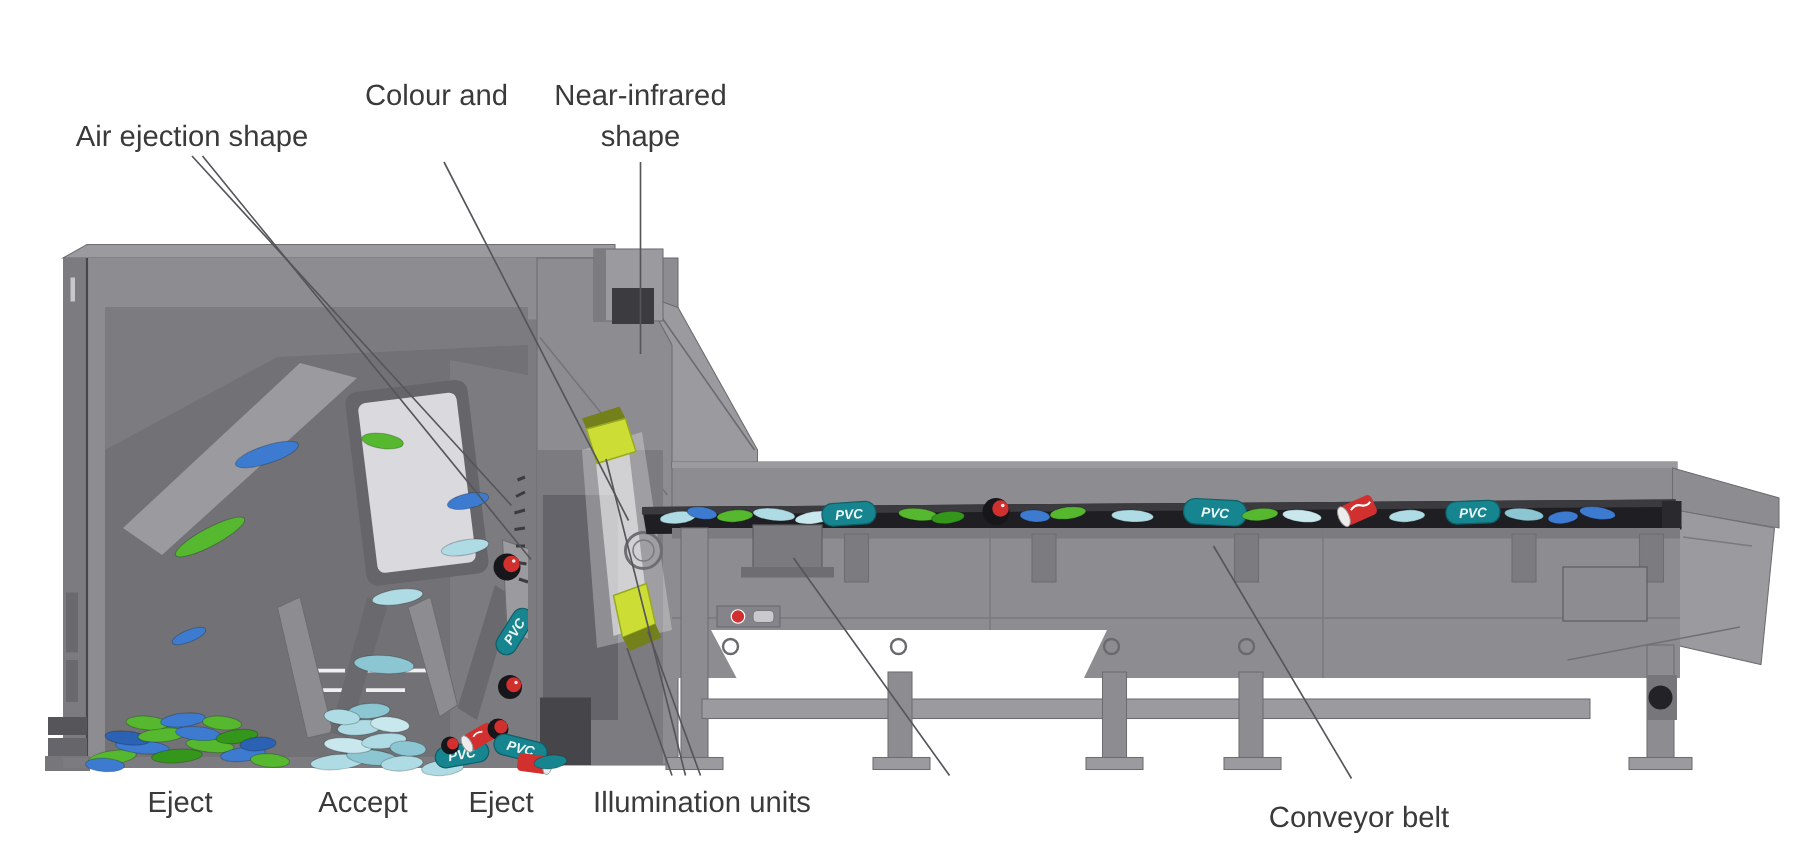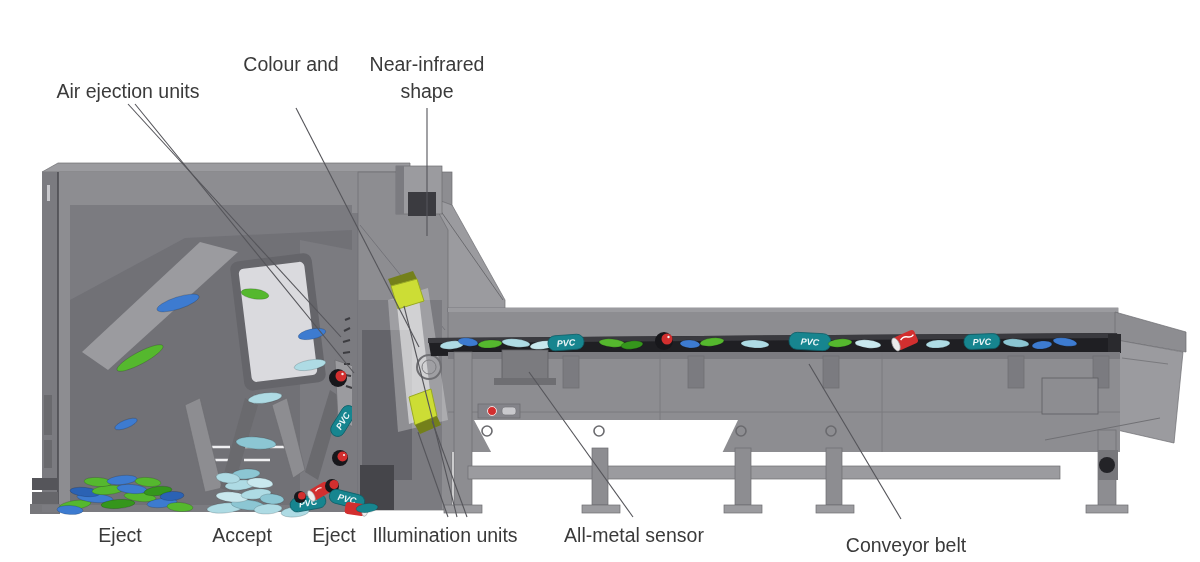--- a/index.html
+++ b/index.html
@@ -325,31 +325,30 @@
     <line class="leader" x1="296" y1="108" x2="419" y2="347"></line>
     <line class="leader" x1="427" y1="108" x2="427" y2="236"></line>
     <line class="leader" x1="404" y1="306" x2="457" y2="517"></line>
     <line class="leader" x1="418" y1="432" x2="448" y2="517"></line>
     <line class="leader" x1="432" y1="421" x2="467" y2="517"></line>
     <line class="leader" x1="529" y1="372" x2="633" y2="517"></line>
     <line class="leader" x1="809" y1="364" x2="901" y2="519"></line>
   </g>
 </svg>
 
-<div class="lbl" style="left:128px;top:78px">Air ejection units</div>
+<div class="lbl" style="left:128px;top:78px">Air ejection shape</div>
 
 <div class="lbl" style="left:291px;top:51px">
   <span style="display:block">Colour and</span>
 </div>
 
 <div class="lbl" style="left:427px;top:51px">
   <span style="display:block">Near-infrared</span>
   <span style="display:block">shape</span>
 </div>
 
 <div class="lbl" style="left:120px;top:522px">Eject</div>
 <div class="lbl" style="left:242px;top:522px">Accept</div>
 <div class="lbl" style="left:334px;top:522px">Eject</div>
-<div class="lbl" style="left:445px;top:522px">Illumination units</div>
-<div class="lbl" style="left:634px;top:522px">All-metal sensor</div>
+<div class="lbl" style="left:468px;top:522px">Illumination units</div>
 <div class="lbl" style="left:906px;top:532px">Conveyor belt</div>
 
 </div>
 
 </body></html>

